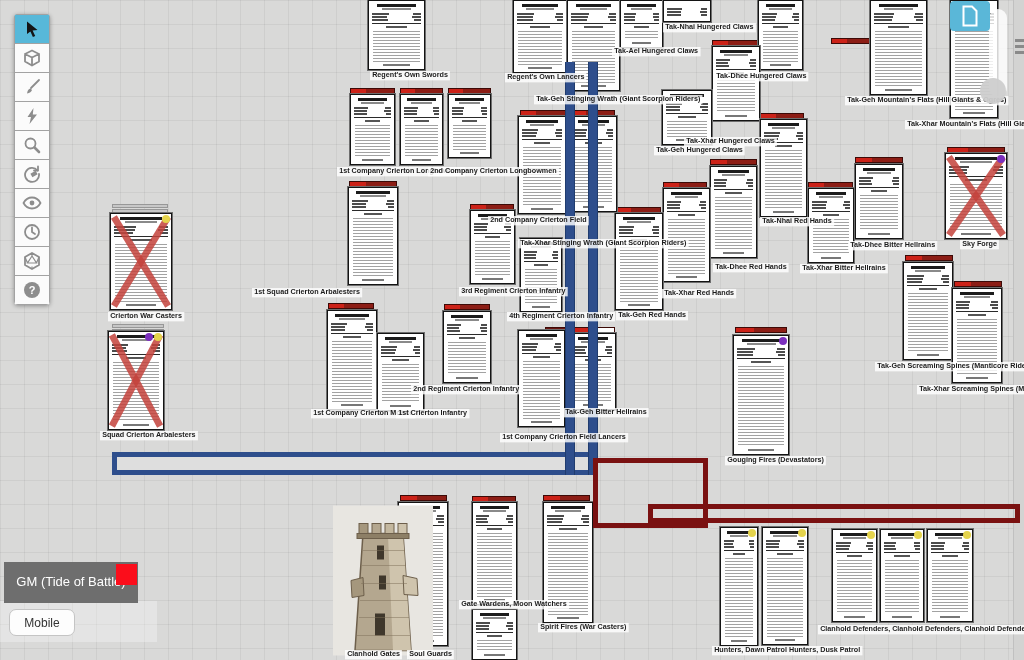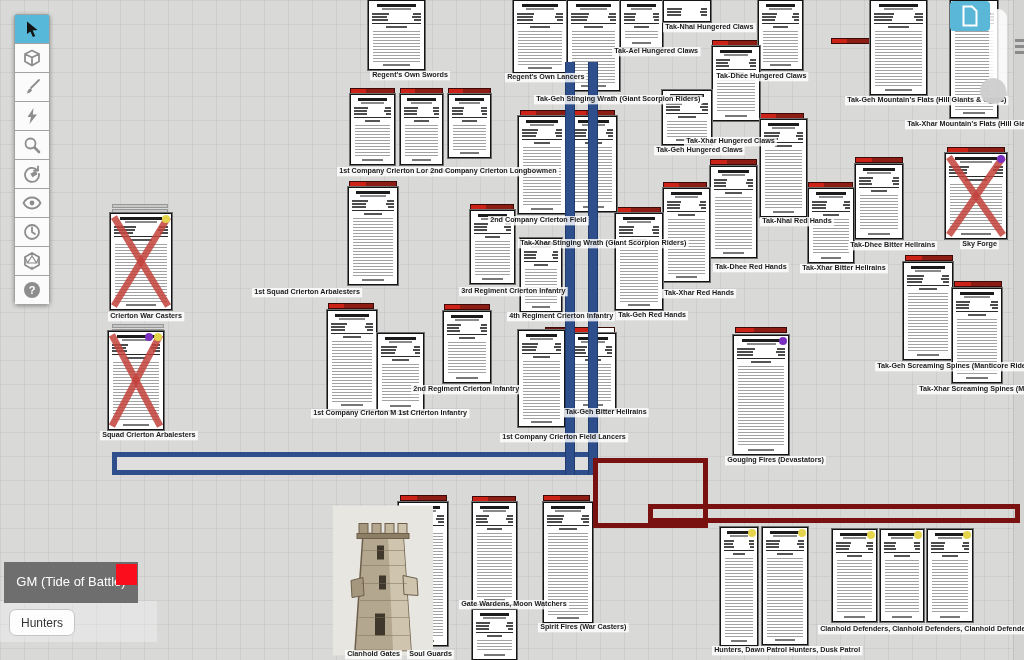--- a/index.html
+++ b/index.html
@@ -1246,14 +1246,14 @@
   <div id="slider-knob"></div>
   <div id="hamburger">
       <i></i>
       <i></i>
       <i></i>
     </div>
 
   <div id="gm-band"></div>
   <div id="gm-box">GM (Tide of Battle)</div>
   <div id="gm-red"></div>
-  <div id="refresh-btn">Hunters</div>
+  <div id="refresh-btn">Mobile</div>
 </div>
 
 </body></html>

